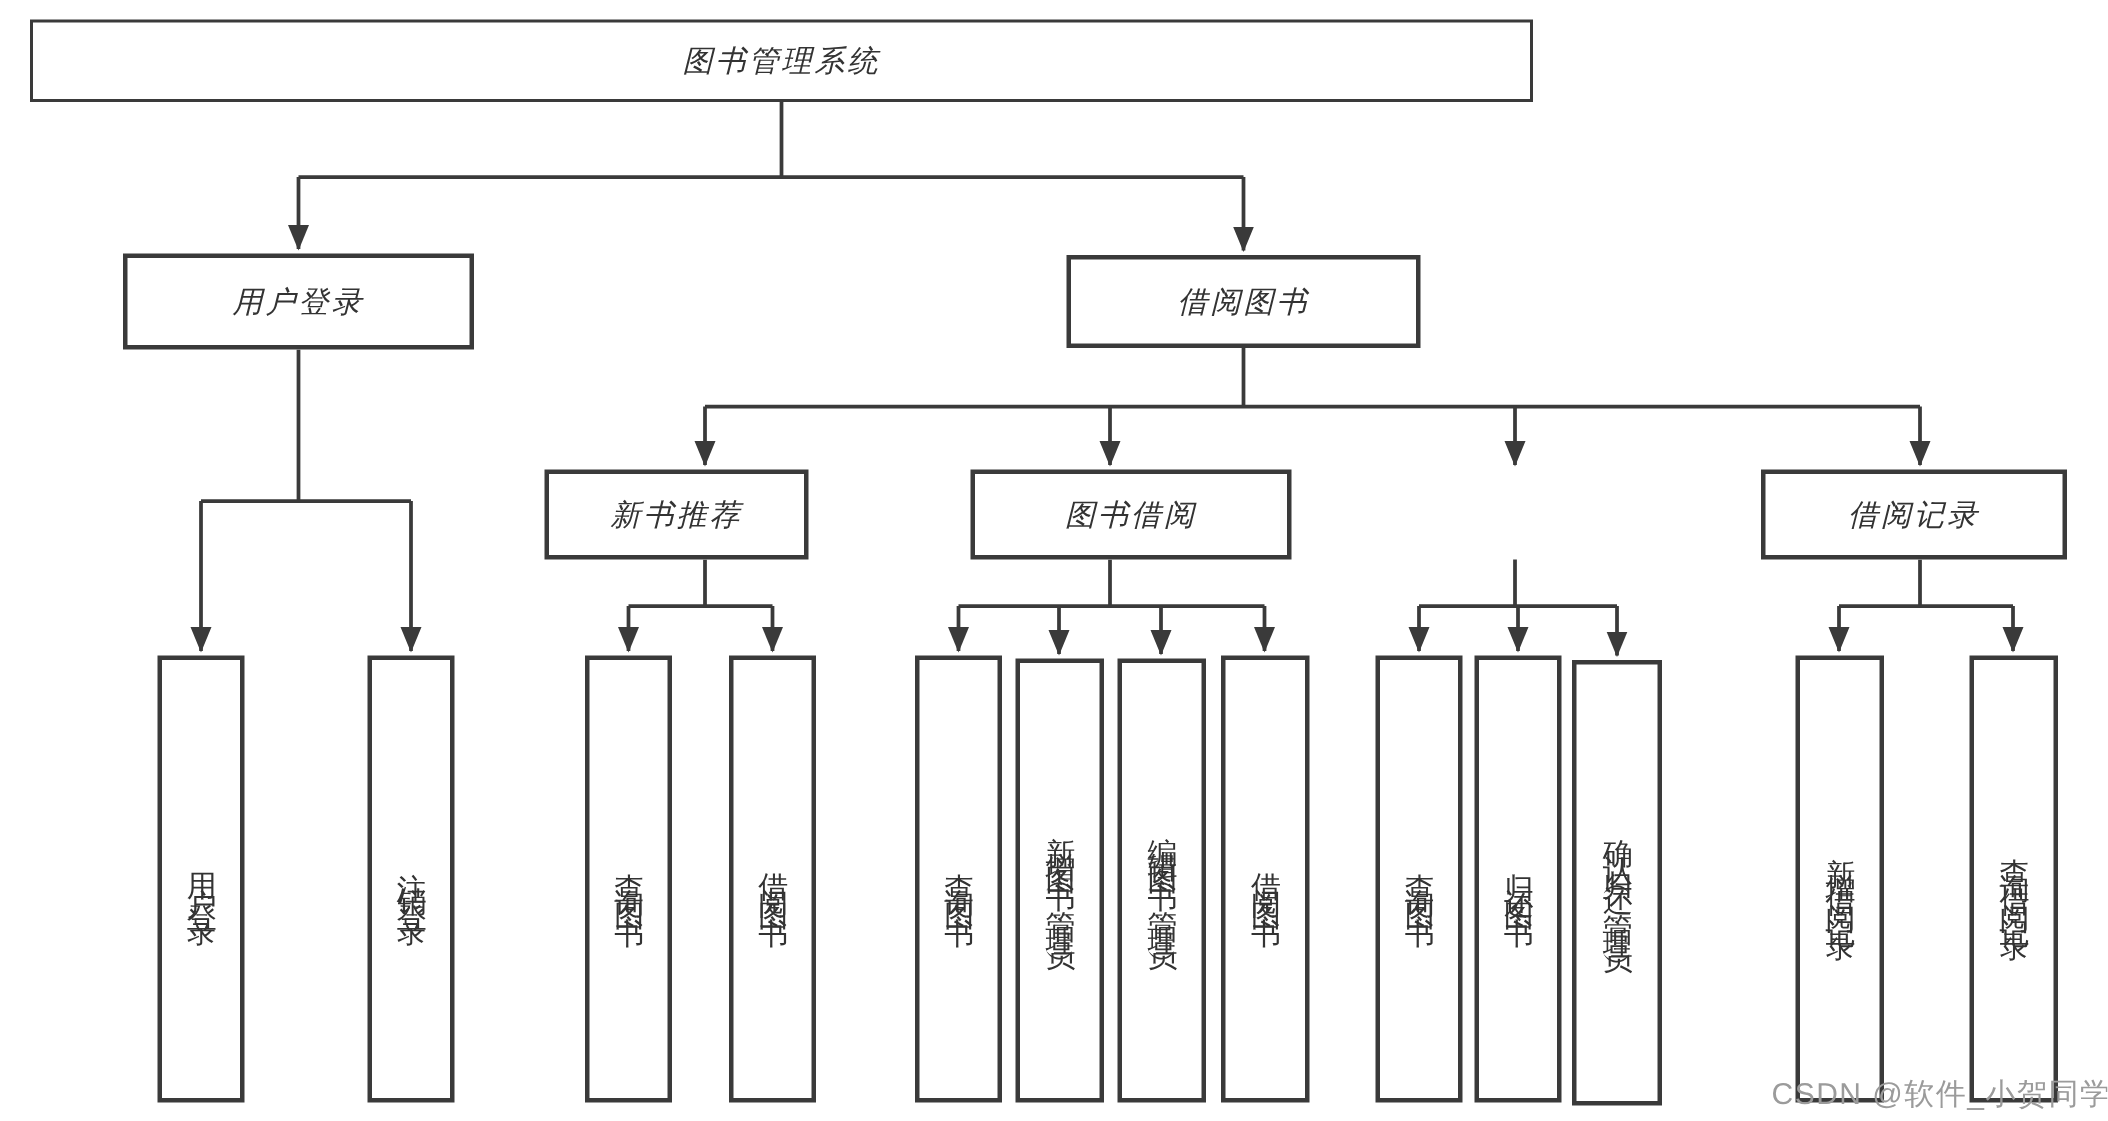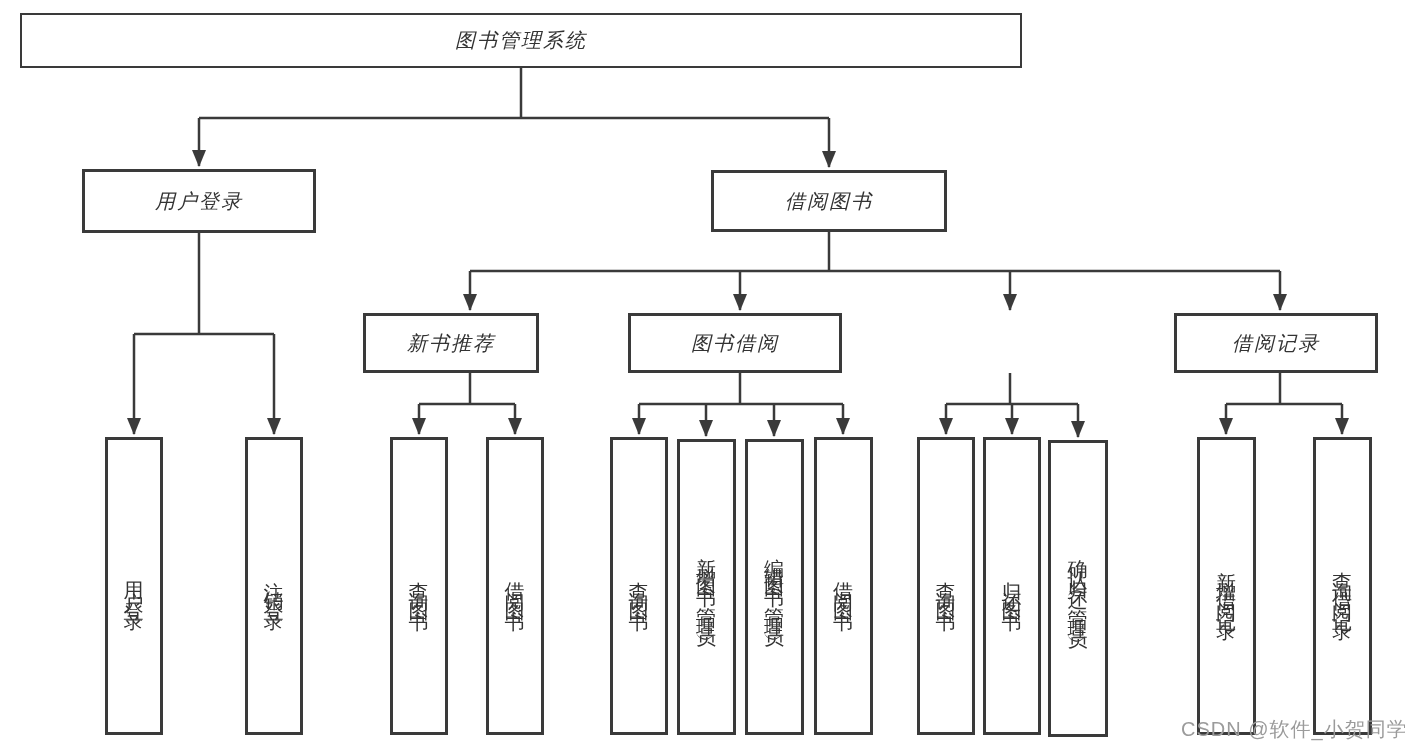--- a/index.html
+++ b/index.html
@@ -123,21 +123,21 @@
   <div class="node hbox" style="left:82px;top:169px;width:234px;height:64px">
     <span>用户登录</span>
   </div>
   <div class="node hbox" style="left:711px;top:170px;width:236px;height:62px">
     <span>借阅图书</span>
   </div>
 
   <div class="node hbox" style="left:363px;top:313px;width:176px;height:60px">
     <span>新书推荐</span>
   </div>
-  <div class="node hbox" style="left:628px;top:313px;width:214px;height:60px">
+  <div class="node hbox" style="left:647px;top:313px;width:214px;height:60px">
     <span>图书借阅</span>
   </div>
   <div class="node hbox" style="left:1174px;top:313px;width:204px;height:60px">
     <span>借阅记录</span>
   </div>
 
   <div class="node vbox" style="left:105px;top:437px;width:58px;height:298px">
     <span>用户登录</span>
   </div>
   <div class="node vbox" style="left:245px;top:437px;width:58px;height:298px">

